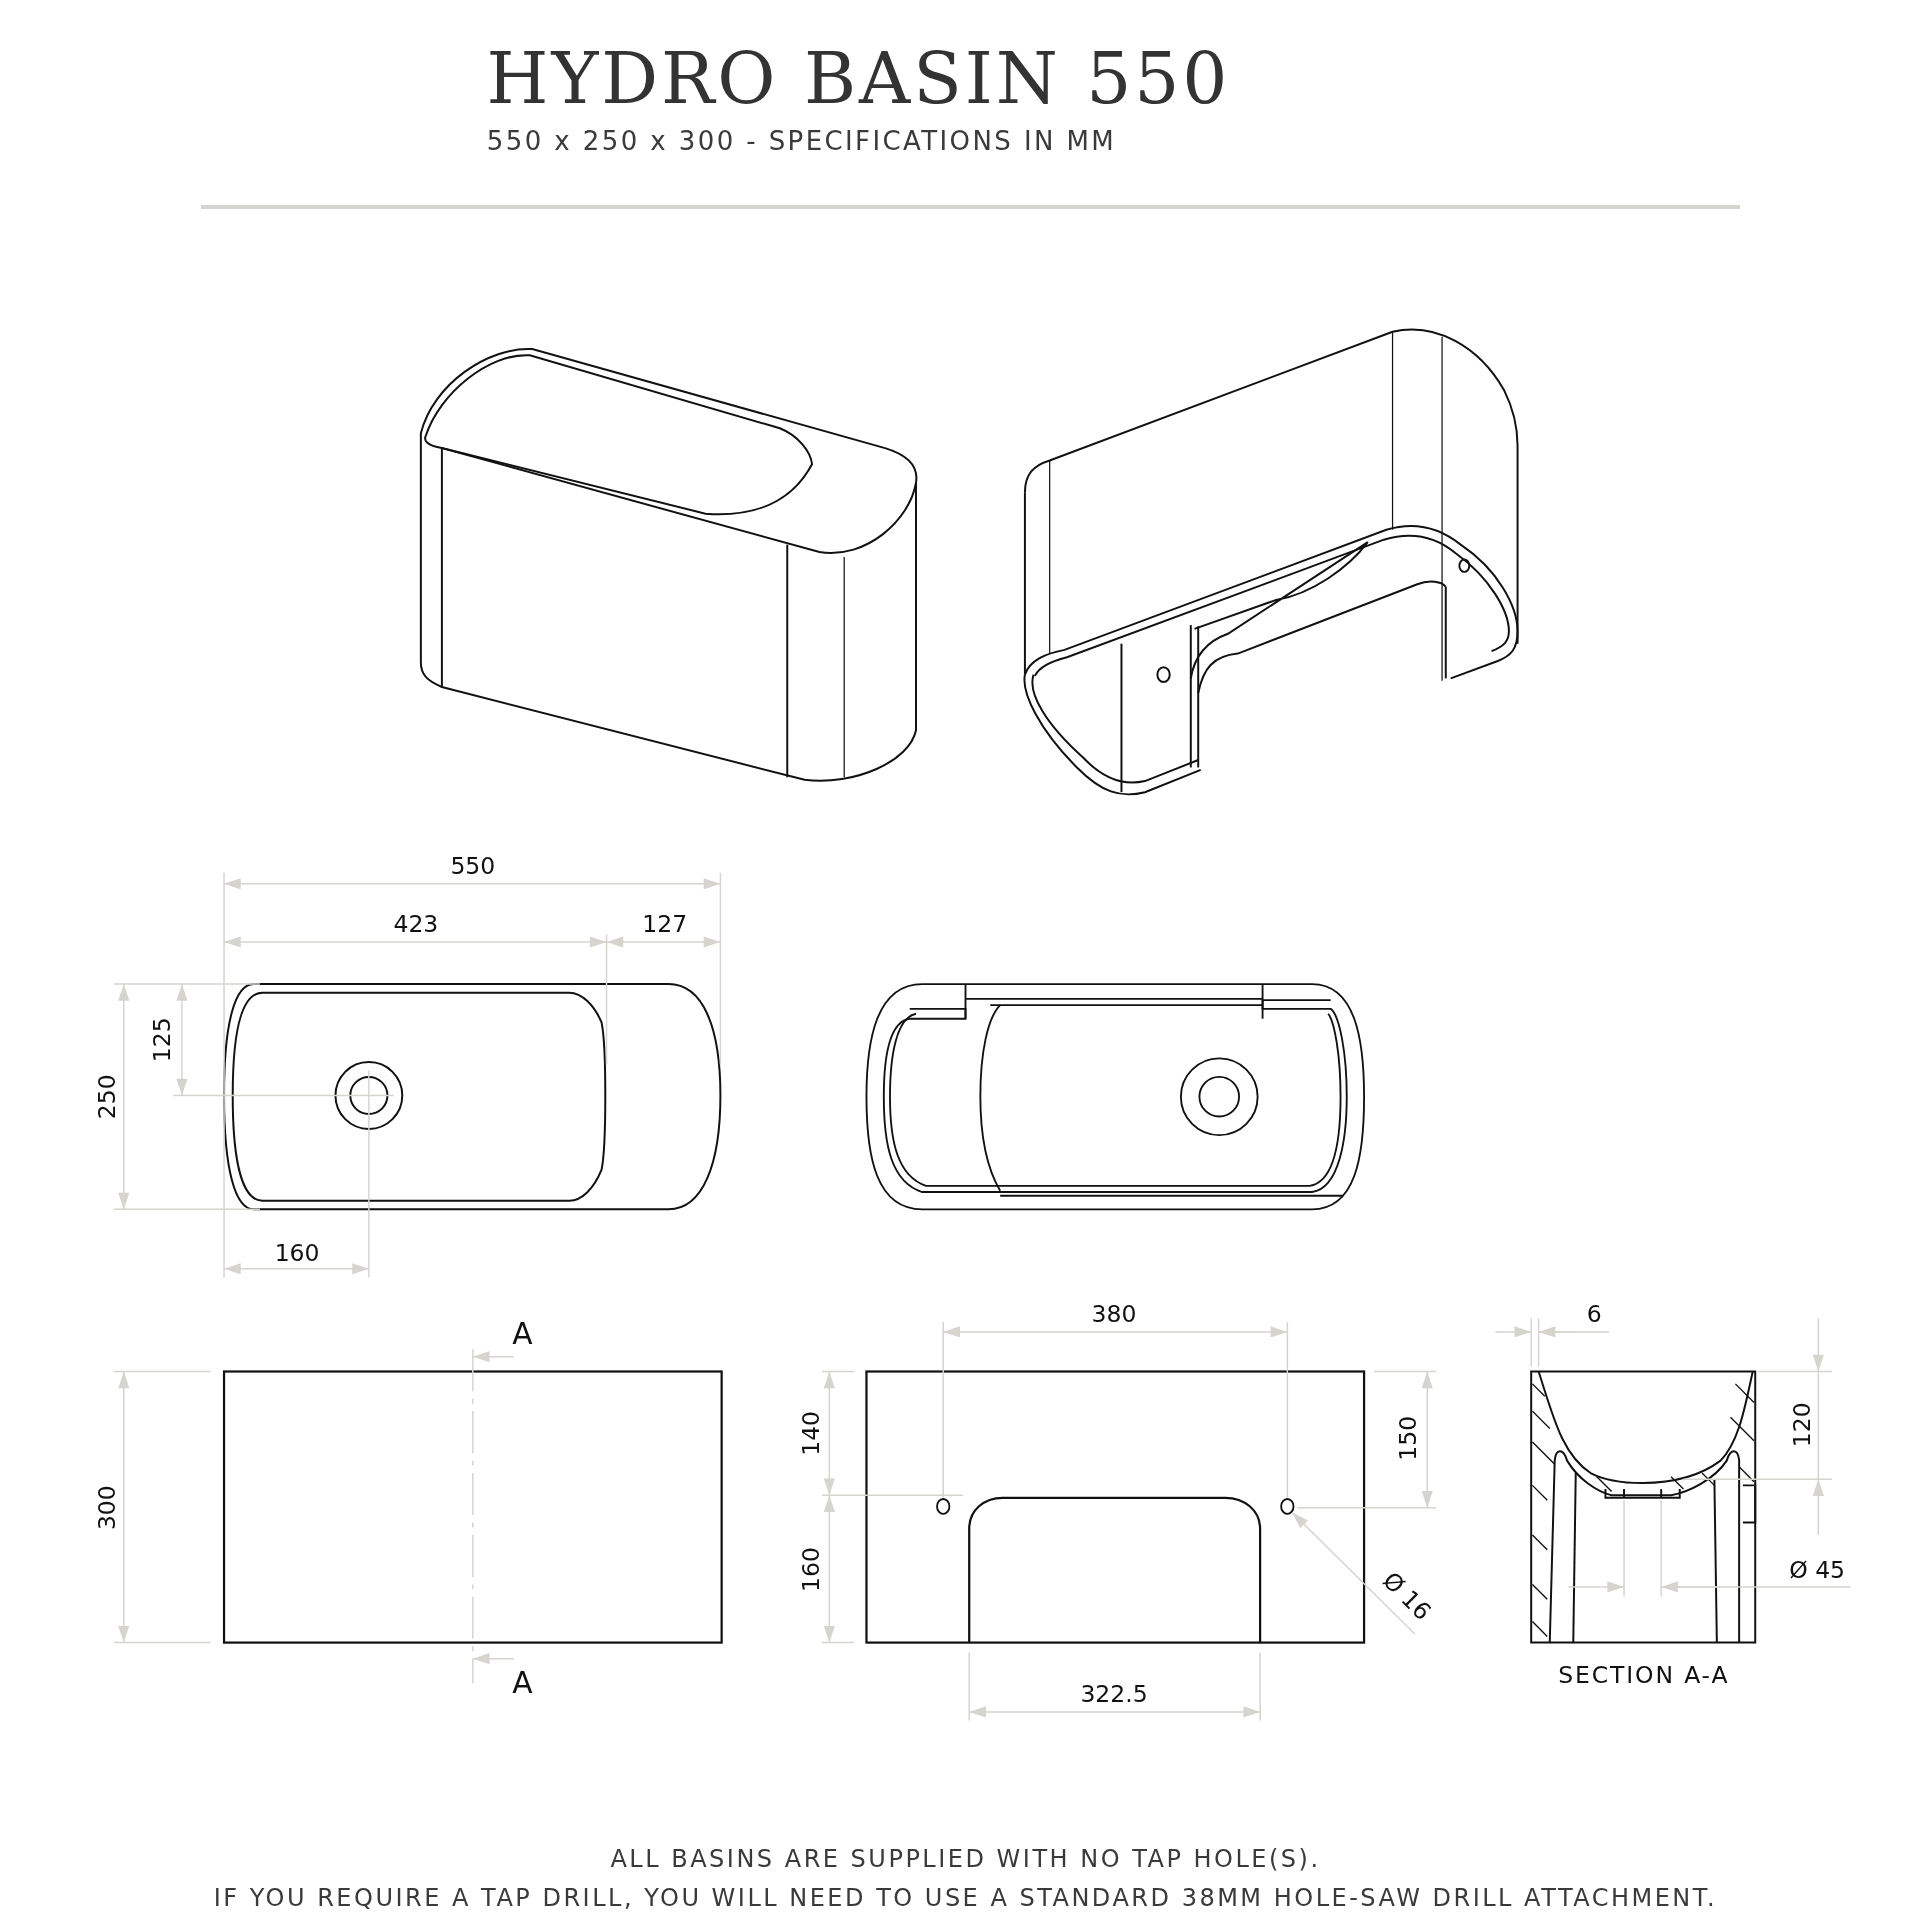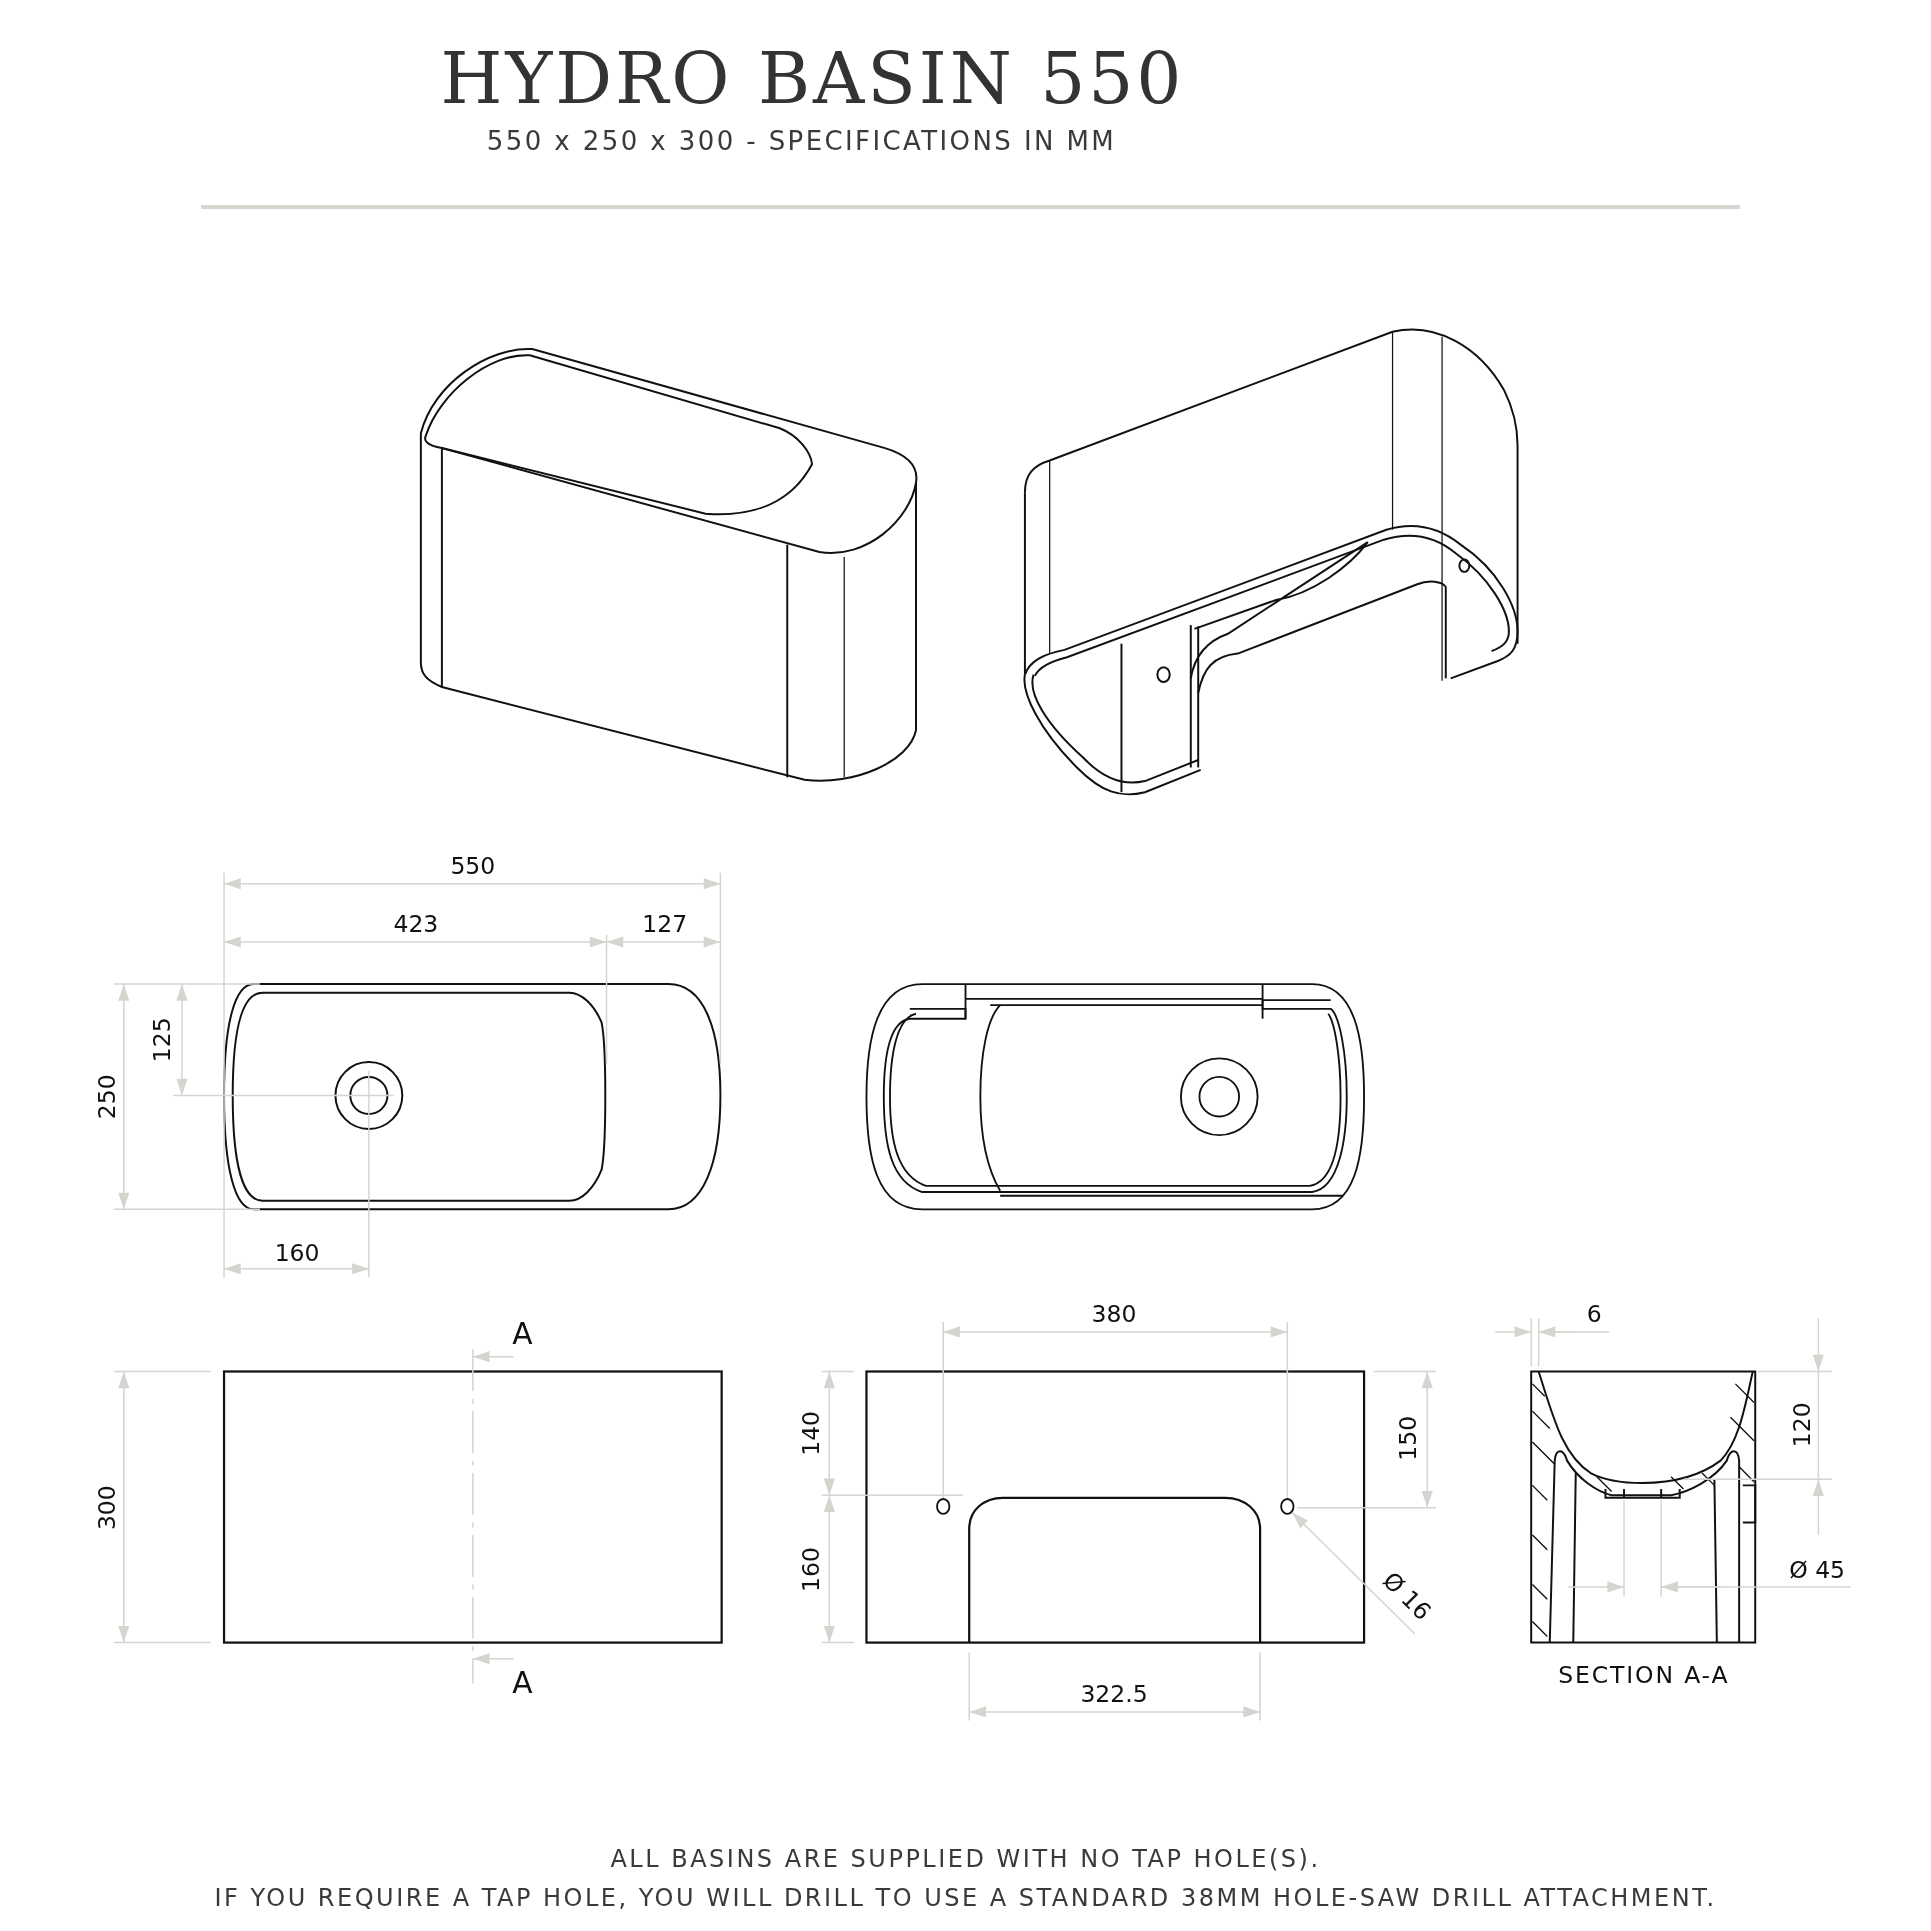--- a/index.html
+++ b/index.html
@@ -1,17 +1,17 @@
 <!DOCTYPE html>
 <html><head>
   <meta charset="utf-8">
   <style>
     html, body { margin: 0; padding: 0; background: #ffffff; }
     body { width: 1931px; height: 1931px; position: relative; overflow: hidden; font-family: "DejaVu Sans", sans-serif; }
-    .title { position: absolute; left: 0; width: 1625px; top: 37px; font-family: "DejaVu Serif", serif; font-size: 71px; font-weight: normal; letter-spacing: 2.9px; color: #333333; text-align: center; }
+    .title { position: absolute; left: 0; width: 1625px; top: 37px; font-family: "DejaVu Serif", serif; font-size: 71px; font-weight: normal; letter-spacing: 2.9px; color: #333333; text-align: center; padding-left: 46px; }
     .subtitle { position: absolute; left: 0; width: 1603px; top: 126px; font-family: "DejaVu Sans", sans-serif; font-size: 26px; letter-spacing: 2.4px; color: #3a3a3a; text-align: center; }
     .divider { position: absolute; left: 201px; top: 205px; width: 1539px; height: 3.9px; background: #d7d5cf; }
     svg.drawing { position: absolute; left: 0; top: 0; }
     .footer { position: absolute; left: 0; width: 1931px; text-align: center; color: #3a3a3a; font-family: "DejaVu Sans", sans-serif; font-size: 24px; letter-spacing: 2.5px; margin-top: 28px; }
     .footer.l1 { top: 1817px; }
     .footer.l2 { top: 1856px; }
     .dimtext { font-family: "DejaVu Sans", sans-serif; font-size: 19px; fill: #111111; }
     .seclabel { font-family: "DejaVu Sans", sans-serif; font-size: 24px; fill: #111111; }
     .capt { font-family: "DejaVu Sans", sans-serif; font-size: 19px; letter-spacing: 1.5px; fill: #111111; }
   </style>
@@ -194,14 +194,14 @@
       <line x1="1342" y1="1282" x2="1495" y2="1282"></line>
     </g>
     <text class="dimtext" x="1288" y="1068" text-anchor="middle">6</text>
     <text class="dimtext" x="0" y="0" text-anchor="middle" transform="translate(1462,1151) rotate(-90)">120</text>
     <text class="dimtext" x="1468" y="1275" text-anchor="middle">Ø 45</text>
     <text class="capt" x="1328" y="1360" text-anchor="middle">SECTION A-A</text>
   </g>
 </svg>
 
 <div class="footer l1">ALL BASINS ARE SUPPLIED WITH NO TAP HOLE(S).</div>
-<div class="footer l2">IF YOU REQUIRE A TAP HOLE, YOU WILL DRILL TO USE A STANDARD 38MM HOLE-SAW DRILL ATTACHMENT.</div>
+<div class="footer l2">IF YOU REQUIRE A TAP DRILL, YOU WILL NEED TO USE A STANDARD 38MM HOLE-SAW DRILL ATTACHMENT.</div>
 
 
 </body></html>

